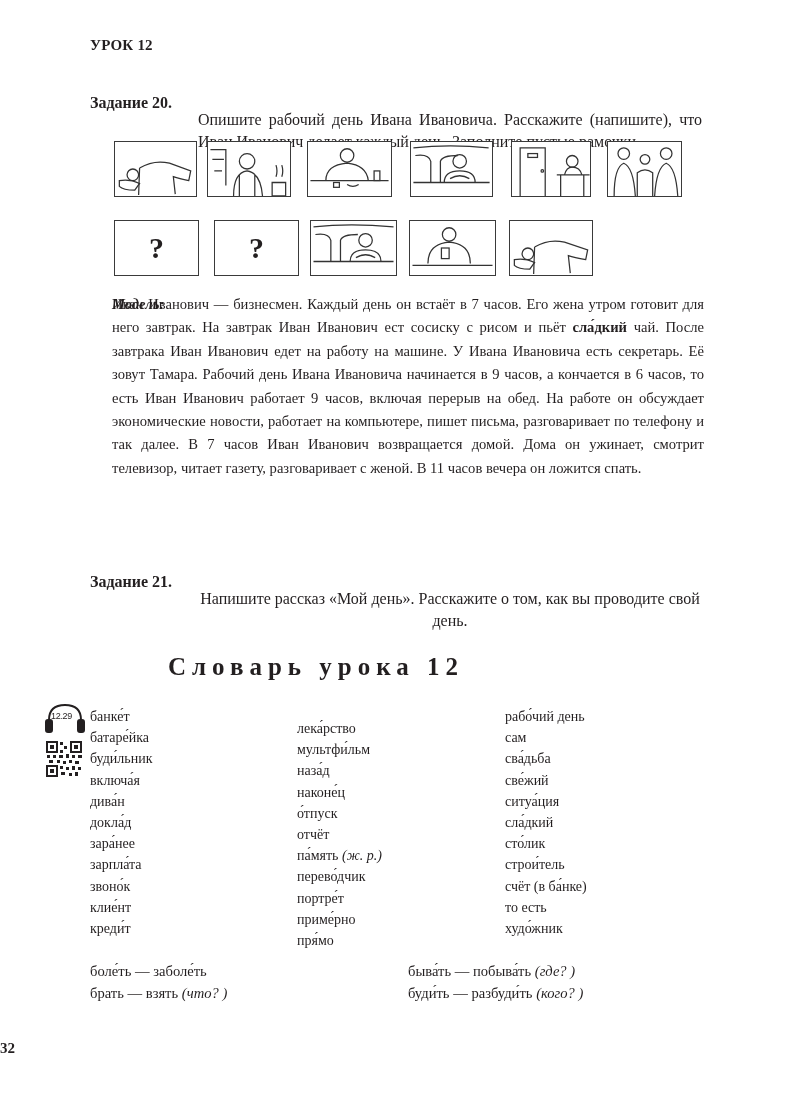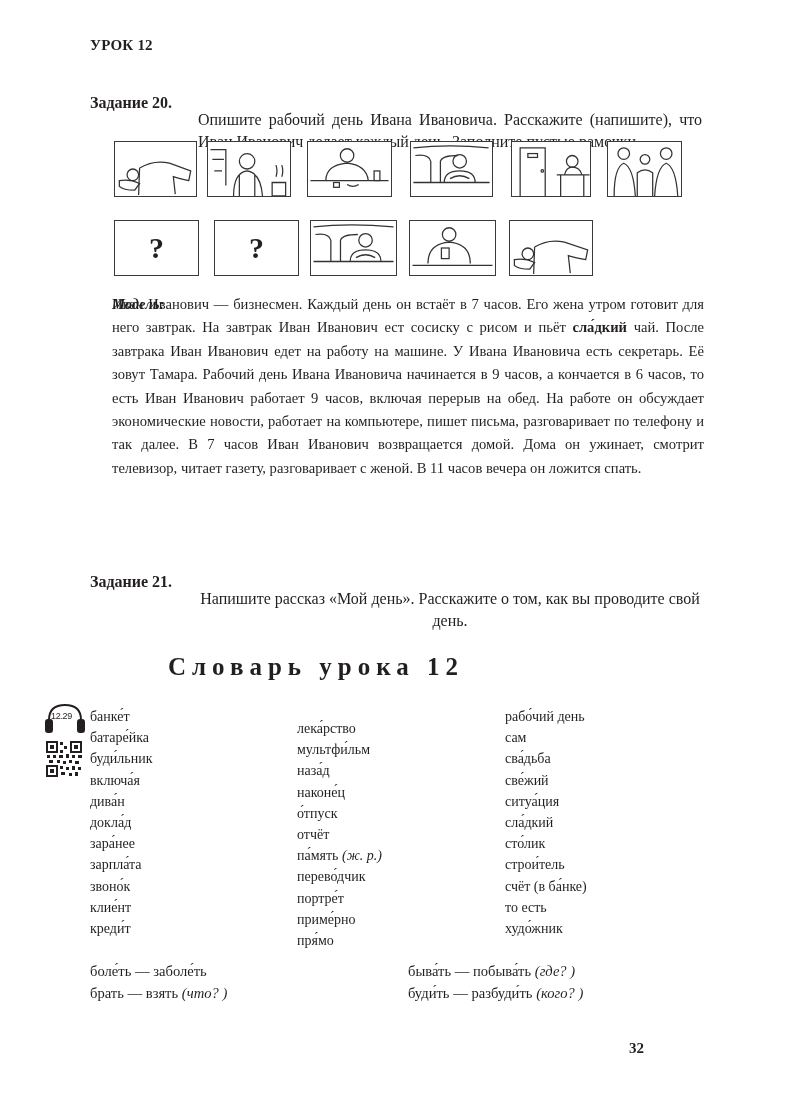--- a/index.html
+++ b/index.html
@@ -39,21 +39,21 @@
   .dict-title {
     left: 0; width: 632px; top: 653px; text-align: center;
     font-size: 25px; font-weight: bold; letter-spacing: 6px;
     font-family: "Liberation Serif", serif;
   }
   .col { font-size: 14px; line-height: 21.2px; font-family: "Liberation Serif", serif; }
   .col div { white-space: nowrap; }
   .col i { font-style: italic; }
   .pairs { font-size: 14.6px; line-height: 21.5px; font-family: "Liberation Serif", serif; white-space: nowrap; }
   .page-num {
-    left: 0; width: 644px; text-align: right; top: 1040px;
+    left: 0; width: 644px; text-align: left; top: 1040px;
     font-size: 15px; font-weight: bold; font-family: "Liberation Serif", serif;
   }
   .audio-badge { left: 44px; top: 702px; width: 42px; height: 78px; }
   .audio-label {
     position: absolute; left: 7px; top: 9px; font-size: 9px; font-family: "Liberation Sans", sans-serif;
     letter-spacing: -0.3px;
   }
 </style>
 </head>
 <body>

